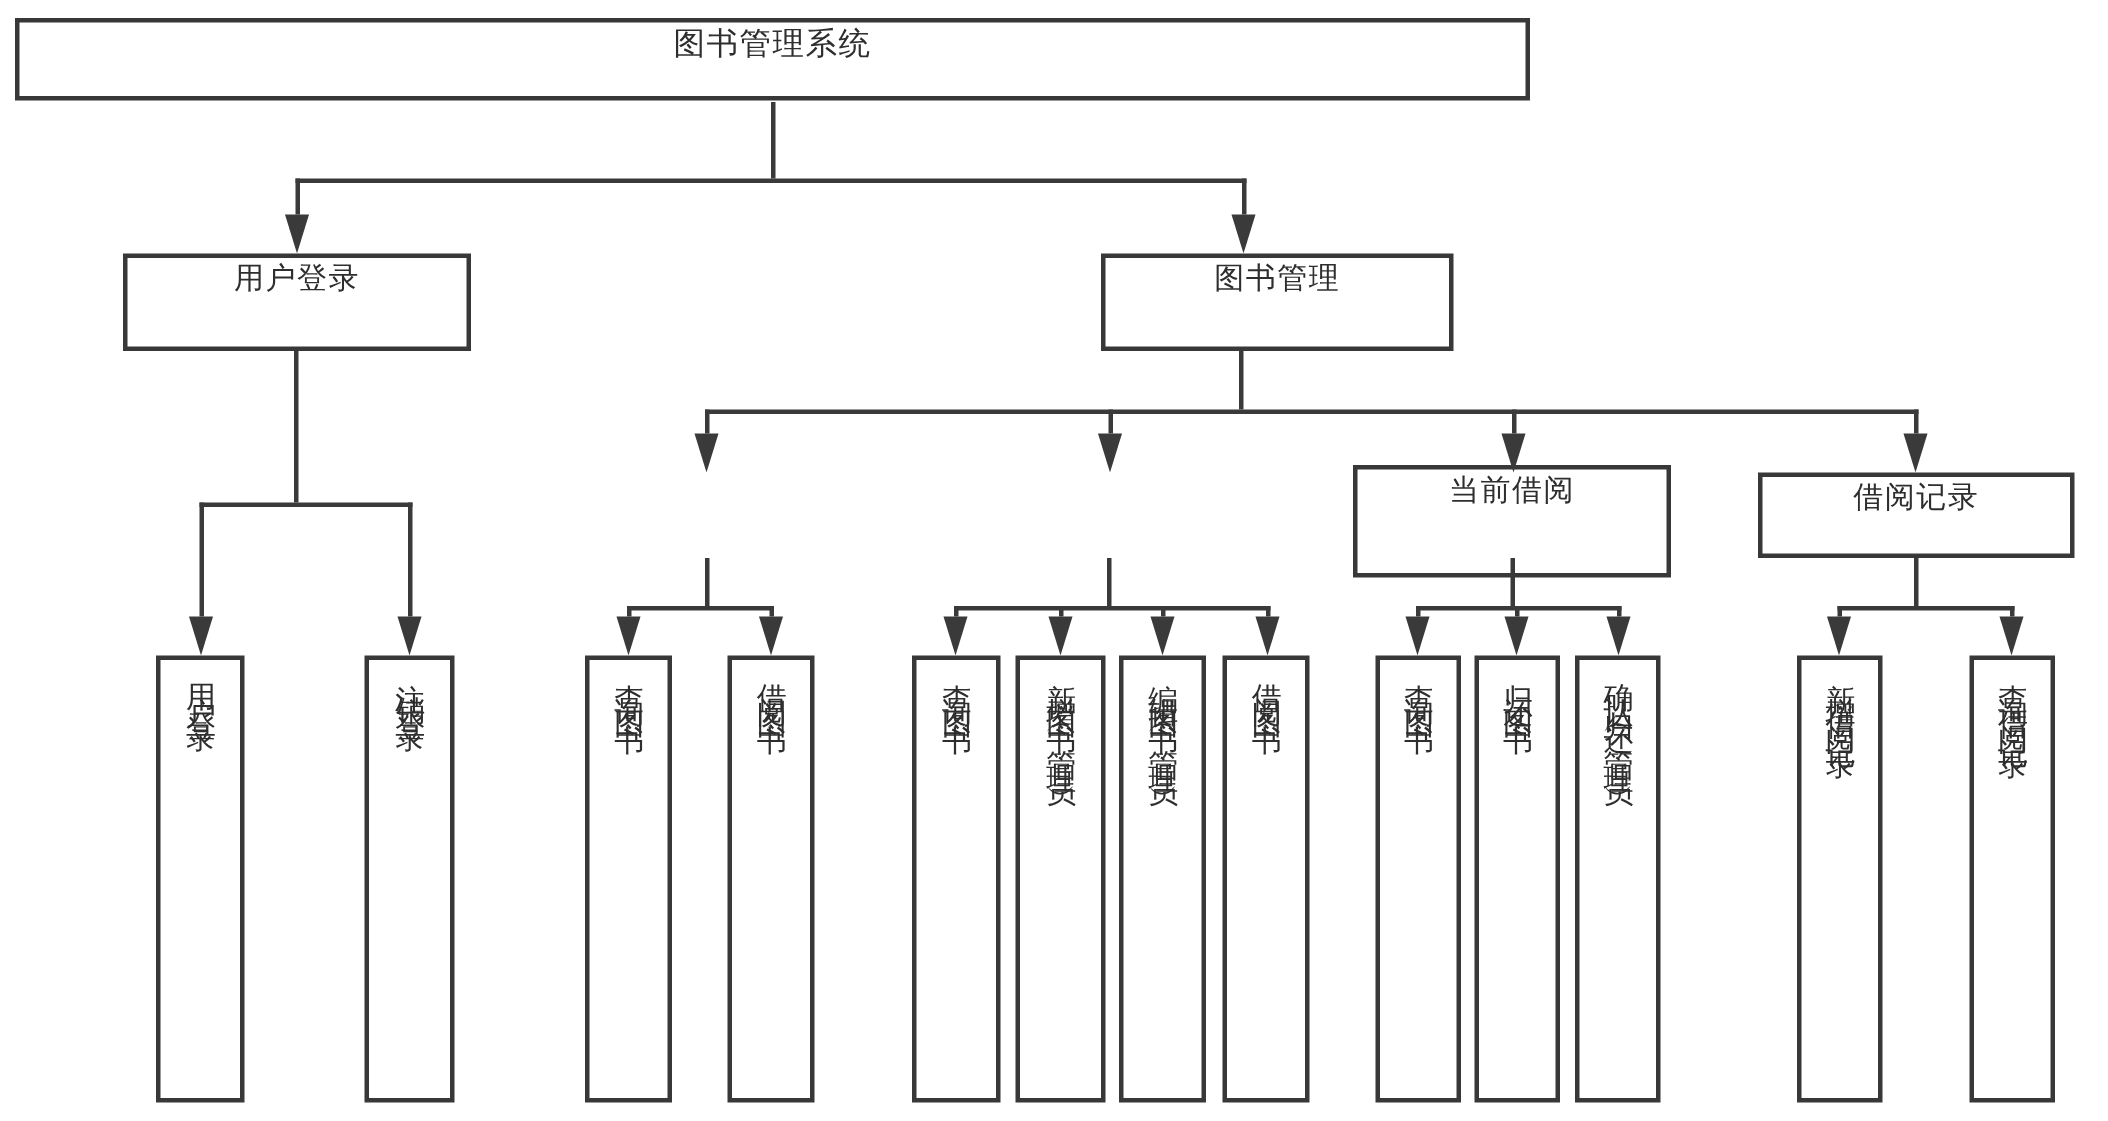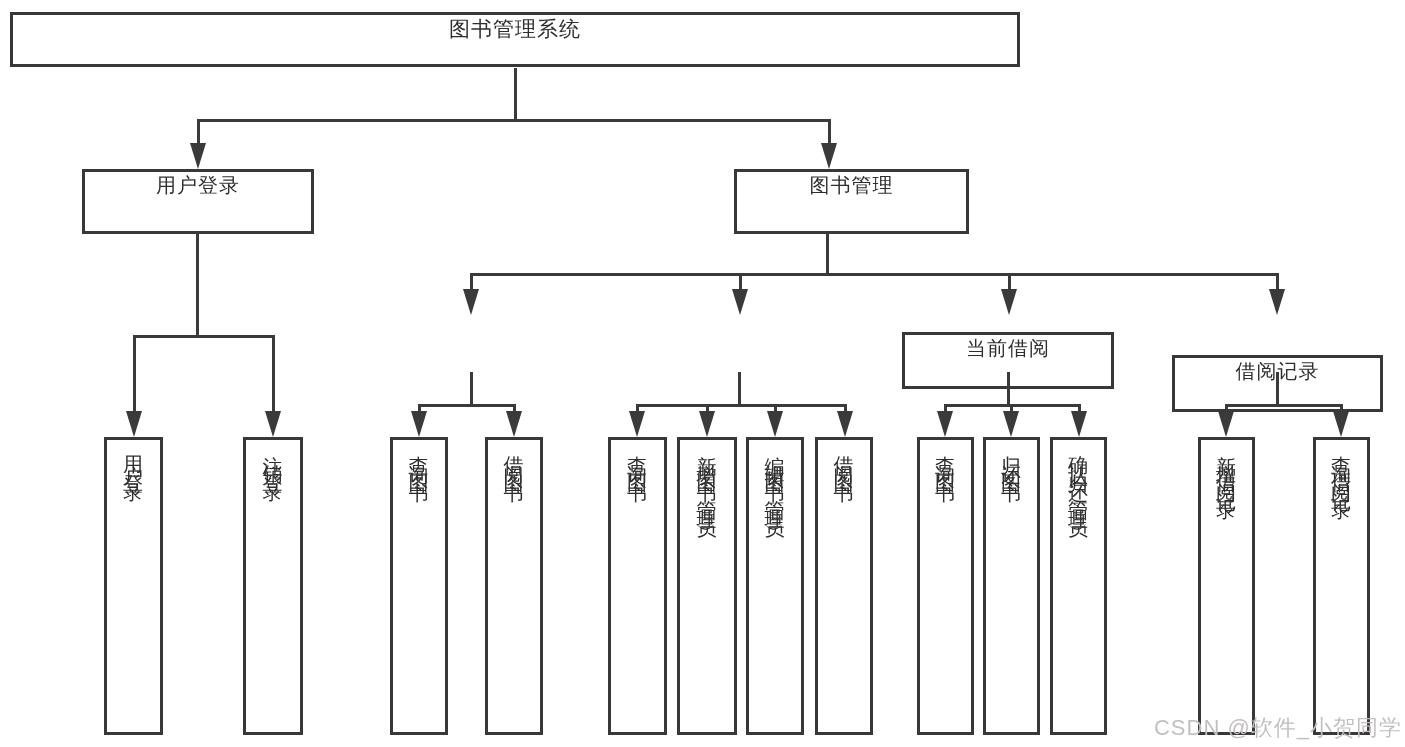--- a/index.html
+++ b/index.html
@@ -75,24 +75,24 @@
     <span class="lbl-h big">图书管理系统</span>
   </div>
 
   <div class="box" style="left:82px; top:169px; width:232px; height:65px;">
     <span class="lbl-h">用户登录</span>
   </div>
   <div class="box" style="left:734px; top:169px; width:235px; height:65px;">
     <span class="lbl-h">图书管理</span>
   </div>
 
-  <div class="box" style="left:902px; top:332px; width:212px; height:57px;">
+  <div class="box" style="left:902px; top:310px; width:212px; height:75px;">
     <span class="lbl-h">当前借阅</span>
   </div>
-  <div class="box" style="left:1172px; top:315px; width:211px; height:57px;margin-top:40px;">
+  <div class="box" style="left:1172px; top:315px; width:211px; height:57px;">
     <span class="lbl-h">借阅记录</span>
   </div>
 
   <div class="box" style="left:104px; top:437px; width:59px; height:298px;">
     <span class="lbl-v">用户登录</span>
   </div>
   <div class="box" style="left:243px; top:437px; width:60px; height:298px;">
     <span class="lbl-v">注销登录</span>
   </div>
 
@@ -181,14 +181,13 @@
       <div class="arrow-down" style="left: 699px; top: 411px;"></div>
       <div class="arrow-down" style="left: 767px; top: 411px;"></div>
       <div class="arrow-down" style="left: 837px; top: 411px;"></div>
       <div class="arrow-down" style="left: 937px; top: 411px;"></div>
       <div class="arrow-down" style="left: 1003px; top: 411px;"></div>
       <div class="arrow-down" style="left: 1071px; top: 411px;"></div>
       <div class="arrow-down" style="left: 1218px; top: 411px;"></div>
       <div class="arrow-down" style="left: 1333px; top: 411px;"></div>
     </div>
 
-  <div class="watermark">CSDN @软件_小贺同学</div>
 </div>
 
 </body></html>

